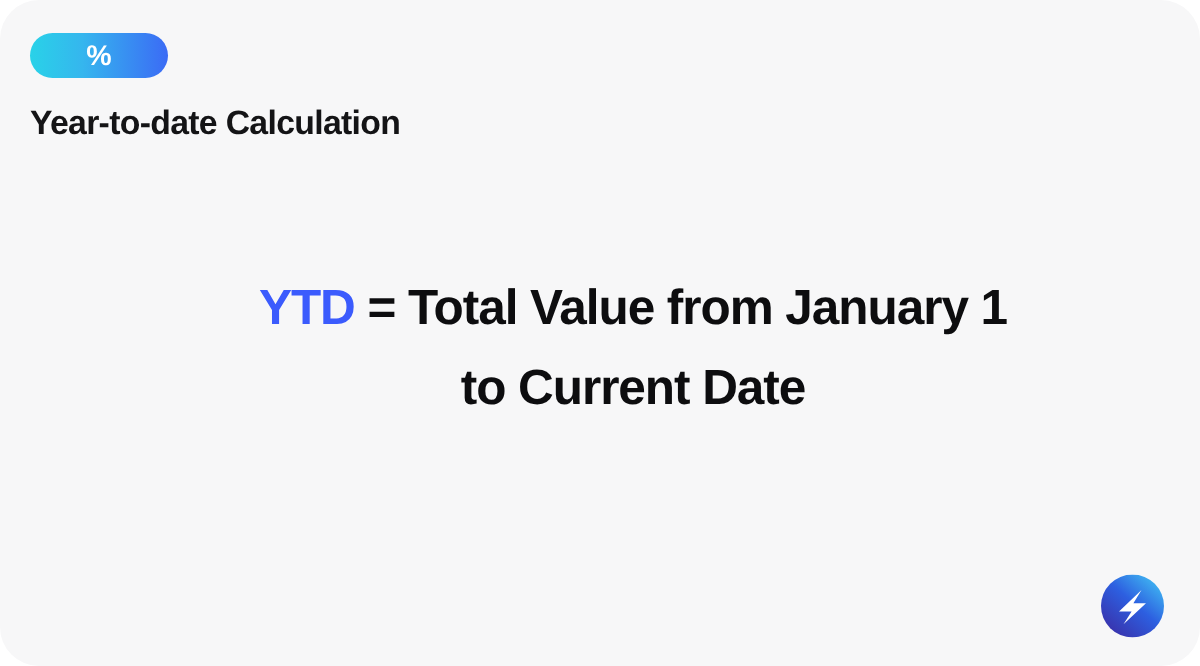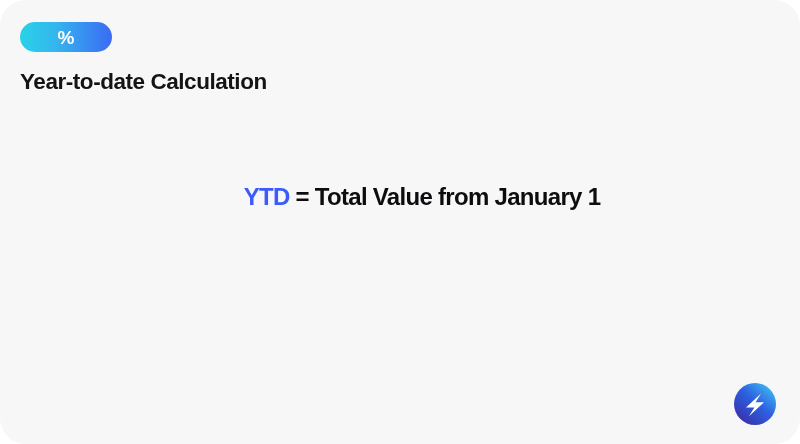--- a/index.html
+++ b/index.html
@@ -64,21 +64,21 @@
   .formula-wrap {
     position: absolute;
     left: 0;
     right: 0;
     top: 178px;
     text-align: center;
   }
 
   .formula-line {
     color: #0d0d0f;
-    font-size: 24px;
+    font-size: 33px;
     font-weight: 700;
     letter-spacing: -0.7px;
     line-height: 1.62;
     white-space: nowrap;
     padding-left: 44px;
   }
 
   .formula-term {
     color: #3b5bfd;
     font-weight: 700;
@@ -107,20 +107,21 @@
     <div class="badge">
       <span class="badge-symbol">%</span>
     </div>
     <div class="page-title">Year-to-date Calculation</div>
   </div>
 
   <div class="formula-wrap">
     <div class="formula-line">
       <span class="formula-term">YTD</span><span>&nbsp;</span><span class="formula-op">=</span><span>&nbsp;</span><span>Total Value from January 1</span>
     </div>
+    <div class="formula-line">to Current Date</div>
   </div>
 
   <div class="logo">
     <svg viewBox="0 0 42 42" width="42" height="42" aria-hidden="true">
       <defs>
         <linearGradient id="logoGrad" x1="0.88" y1="0.08" x2="0.12" y2="0.95">
           <stop offset="0%" stop-color="#3fb7f2"></stop>
           <stop offset="45%" stop-color="#2d5fe0"></stop>
           <stop offset="100%" stop-color="#3a2fa8"></stop>
         </linearGradient>

